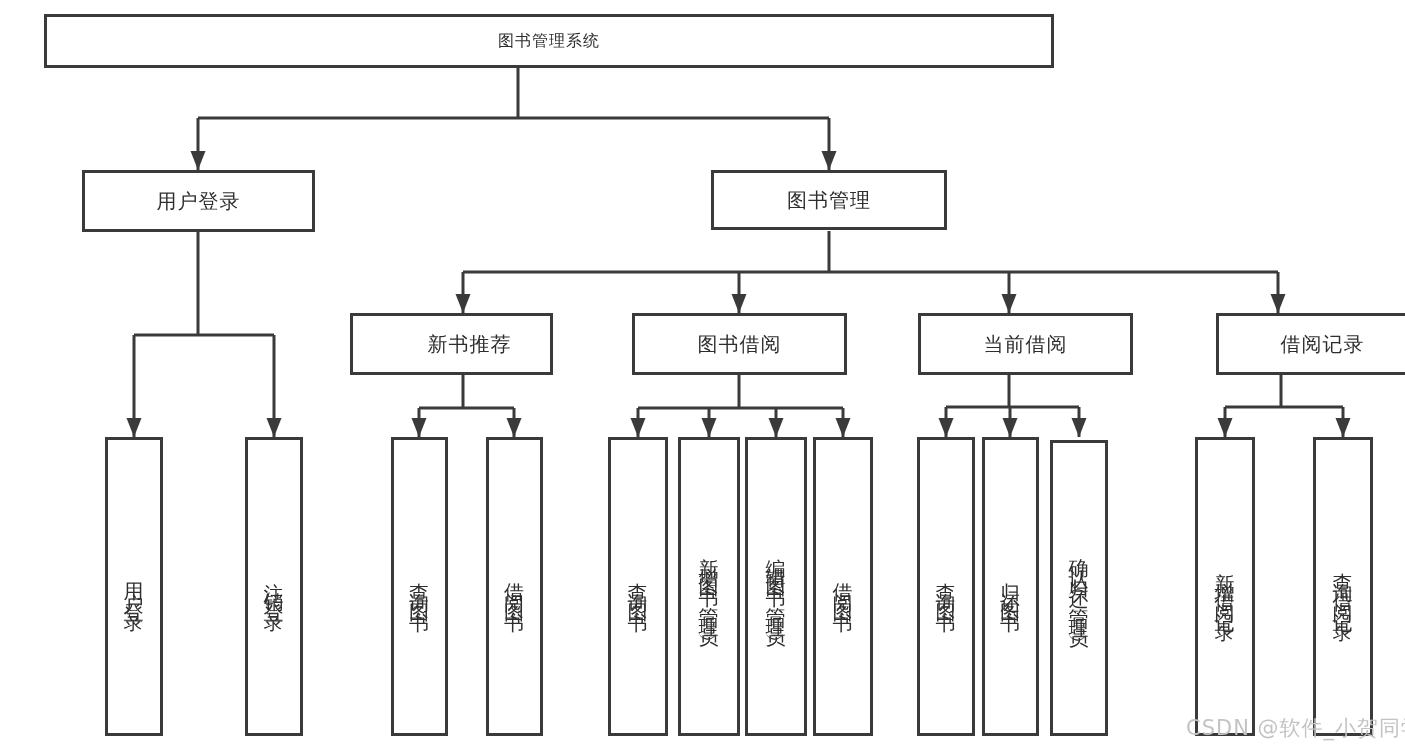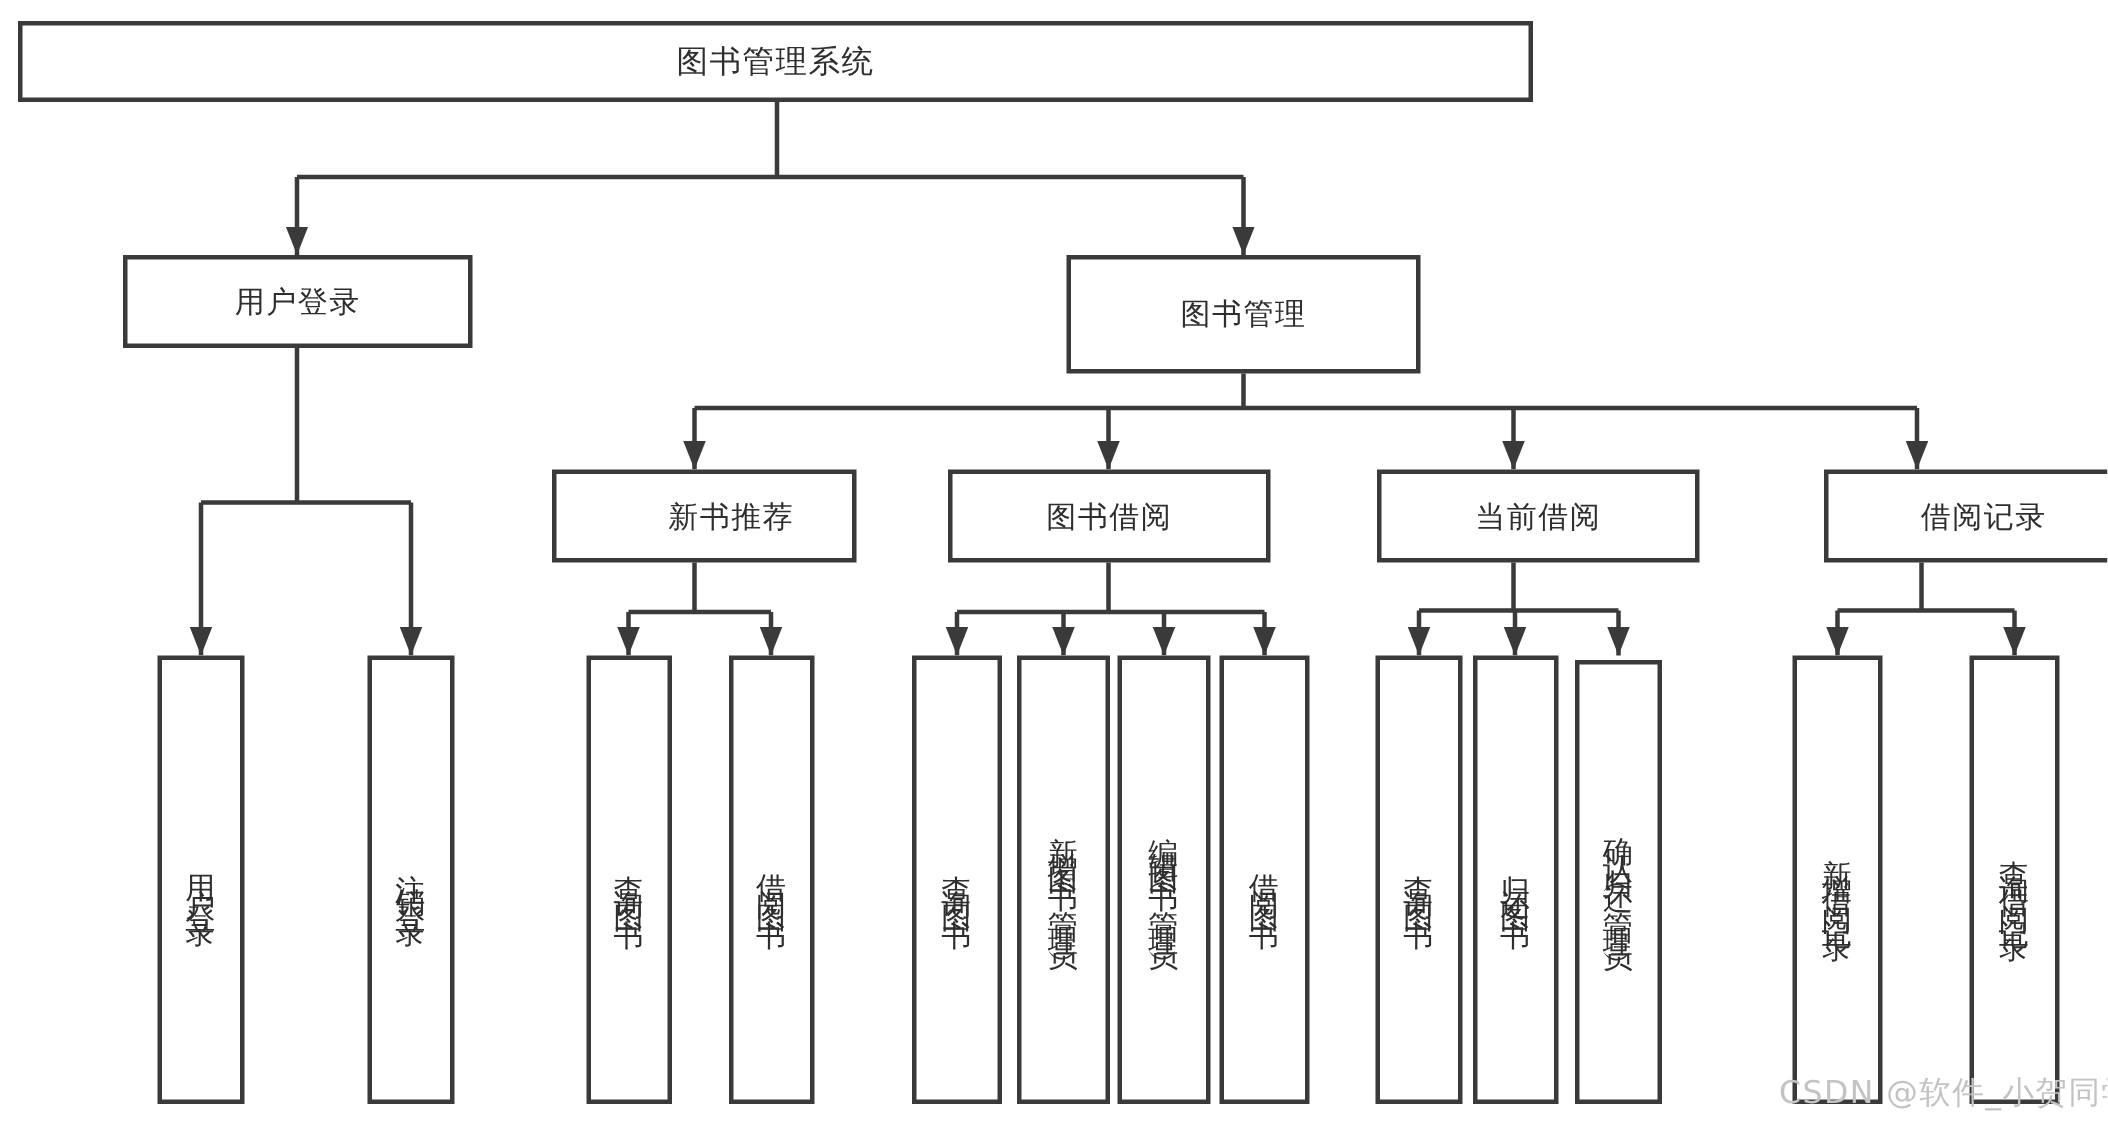--- a/index.html
+++ b/index.html
@@ -23,21 +23,21 @@
     position: absolute;
     box-sizing: border-box;
     border: 3px solid var(--line);
     background: #ffffff;
     display: flex;
     align-items: center;
     justify-content: center;
     color: var(--text);
   }
   .hbox { font-size: 20px; letter-spacing: 1px; }
-  .hbox.root { font-size: 21px; }
+  .hbox.root { font-size: 16px; margin-left: 32px; }
   .vbox span {
     writing-mode: vertical-rl;
     text-orientation: mixed;
     font-size: 20px;
     letter-spacing: 10px;
     line-height: 1;
     white-space: nowrap;
   }
   .watermark {
     position: absolute;
@@ -96,25 +96,25 @@
     <path class="conn" d="M1343,407 L1343,437" marker-end="url(#arrowhead)"></path>
   </svg>
 
   <div class="node hbox root" style="left:12px; top:14px; width:1010px; height:54px;">
     <span>图书管理系统</span>
   </div>
 
   <div class="node hbox" style="left:82px; top:170px; width:233px; height:62px;">
     <span>用户登录</span>
   </div>
-  <div class="node hbox" style="left:711px; top:170px; width:236px; height:79px;">
+  <div class="node hbox" style="left:711px; top:170px; width:236px; height:60px;">
     <span>图书管理</span>
   </div>
 
-  <div class="node hbox" style="left:368px; top:313px; width:203px; height:62px;padding-left:36px;">
+  <div class="node hbox" style="left:350px; top:313px; width:203px; height:62px;padding-left:36px;">
     <span>新书推荐</span>
   </div>
   <div class="node hbox" style="left:632px; top:313px; width:215px; height:62px;text-align:center;">
     <span>图书借阅</span>
   </div>
   <div class="node hbox" style="left:902px; top:313px; width:215px; height:62px;margin-left:16px;">
     <span>当前借阅</span>
   </div>
   <div class="node hbox" style="left:1172px; top:313px; width:213px; height:62px;margin-left:44px;">
     <span>借阅记录</span>

